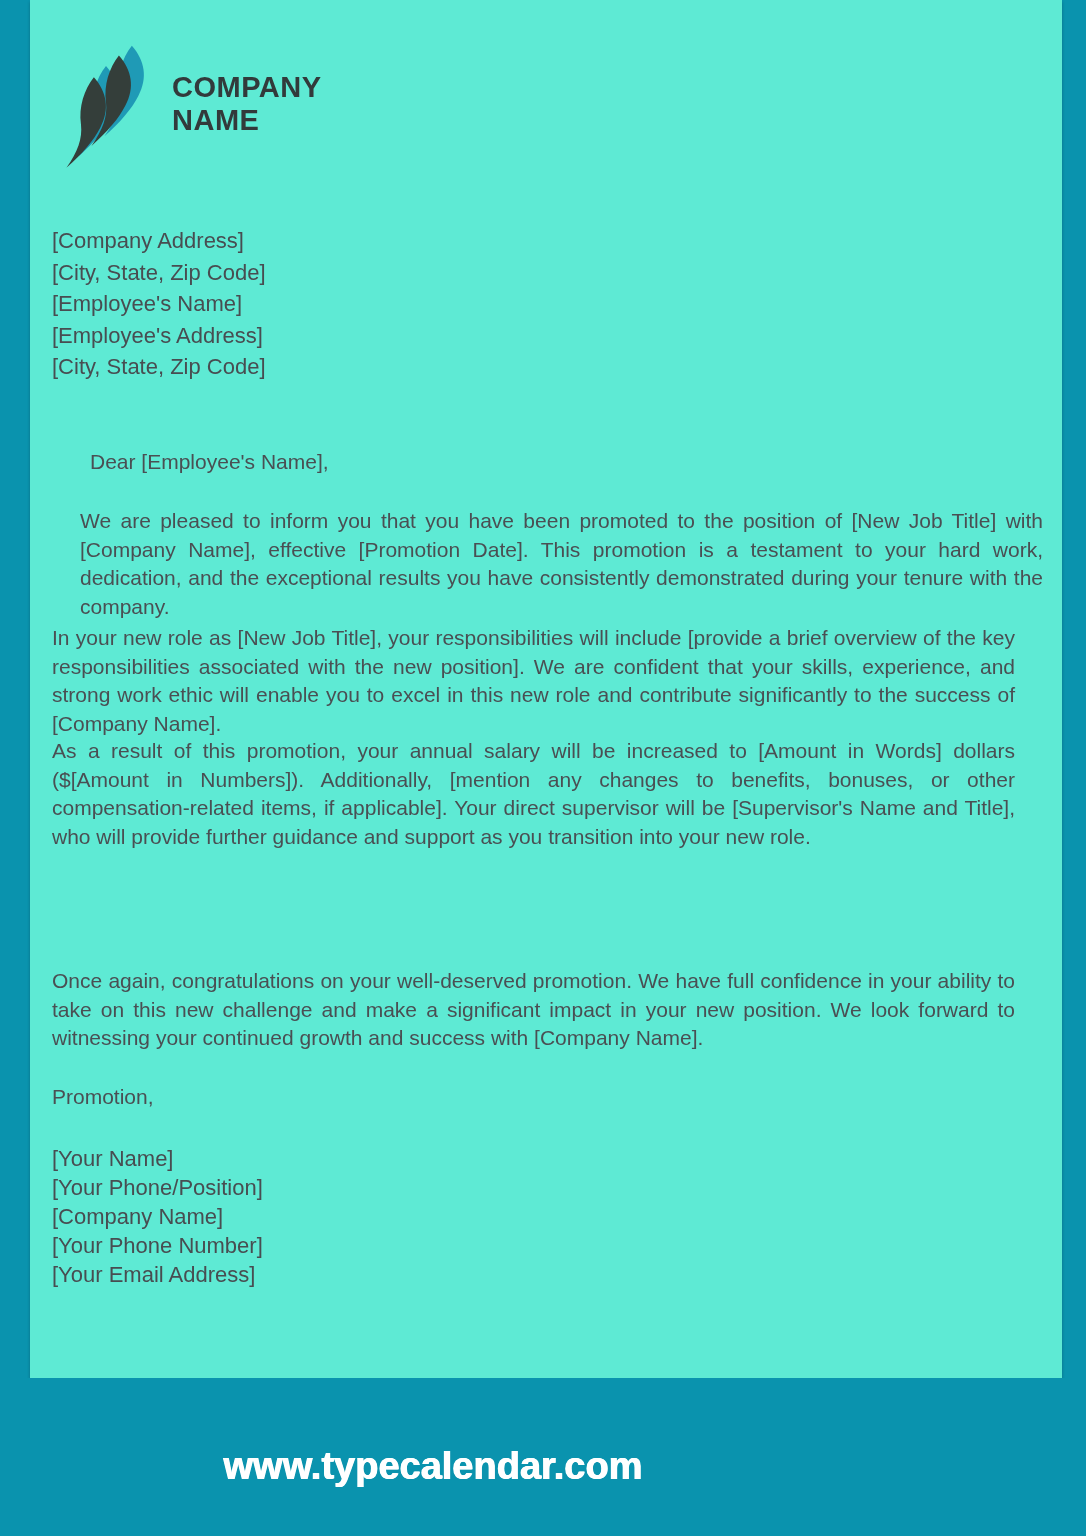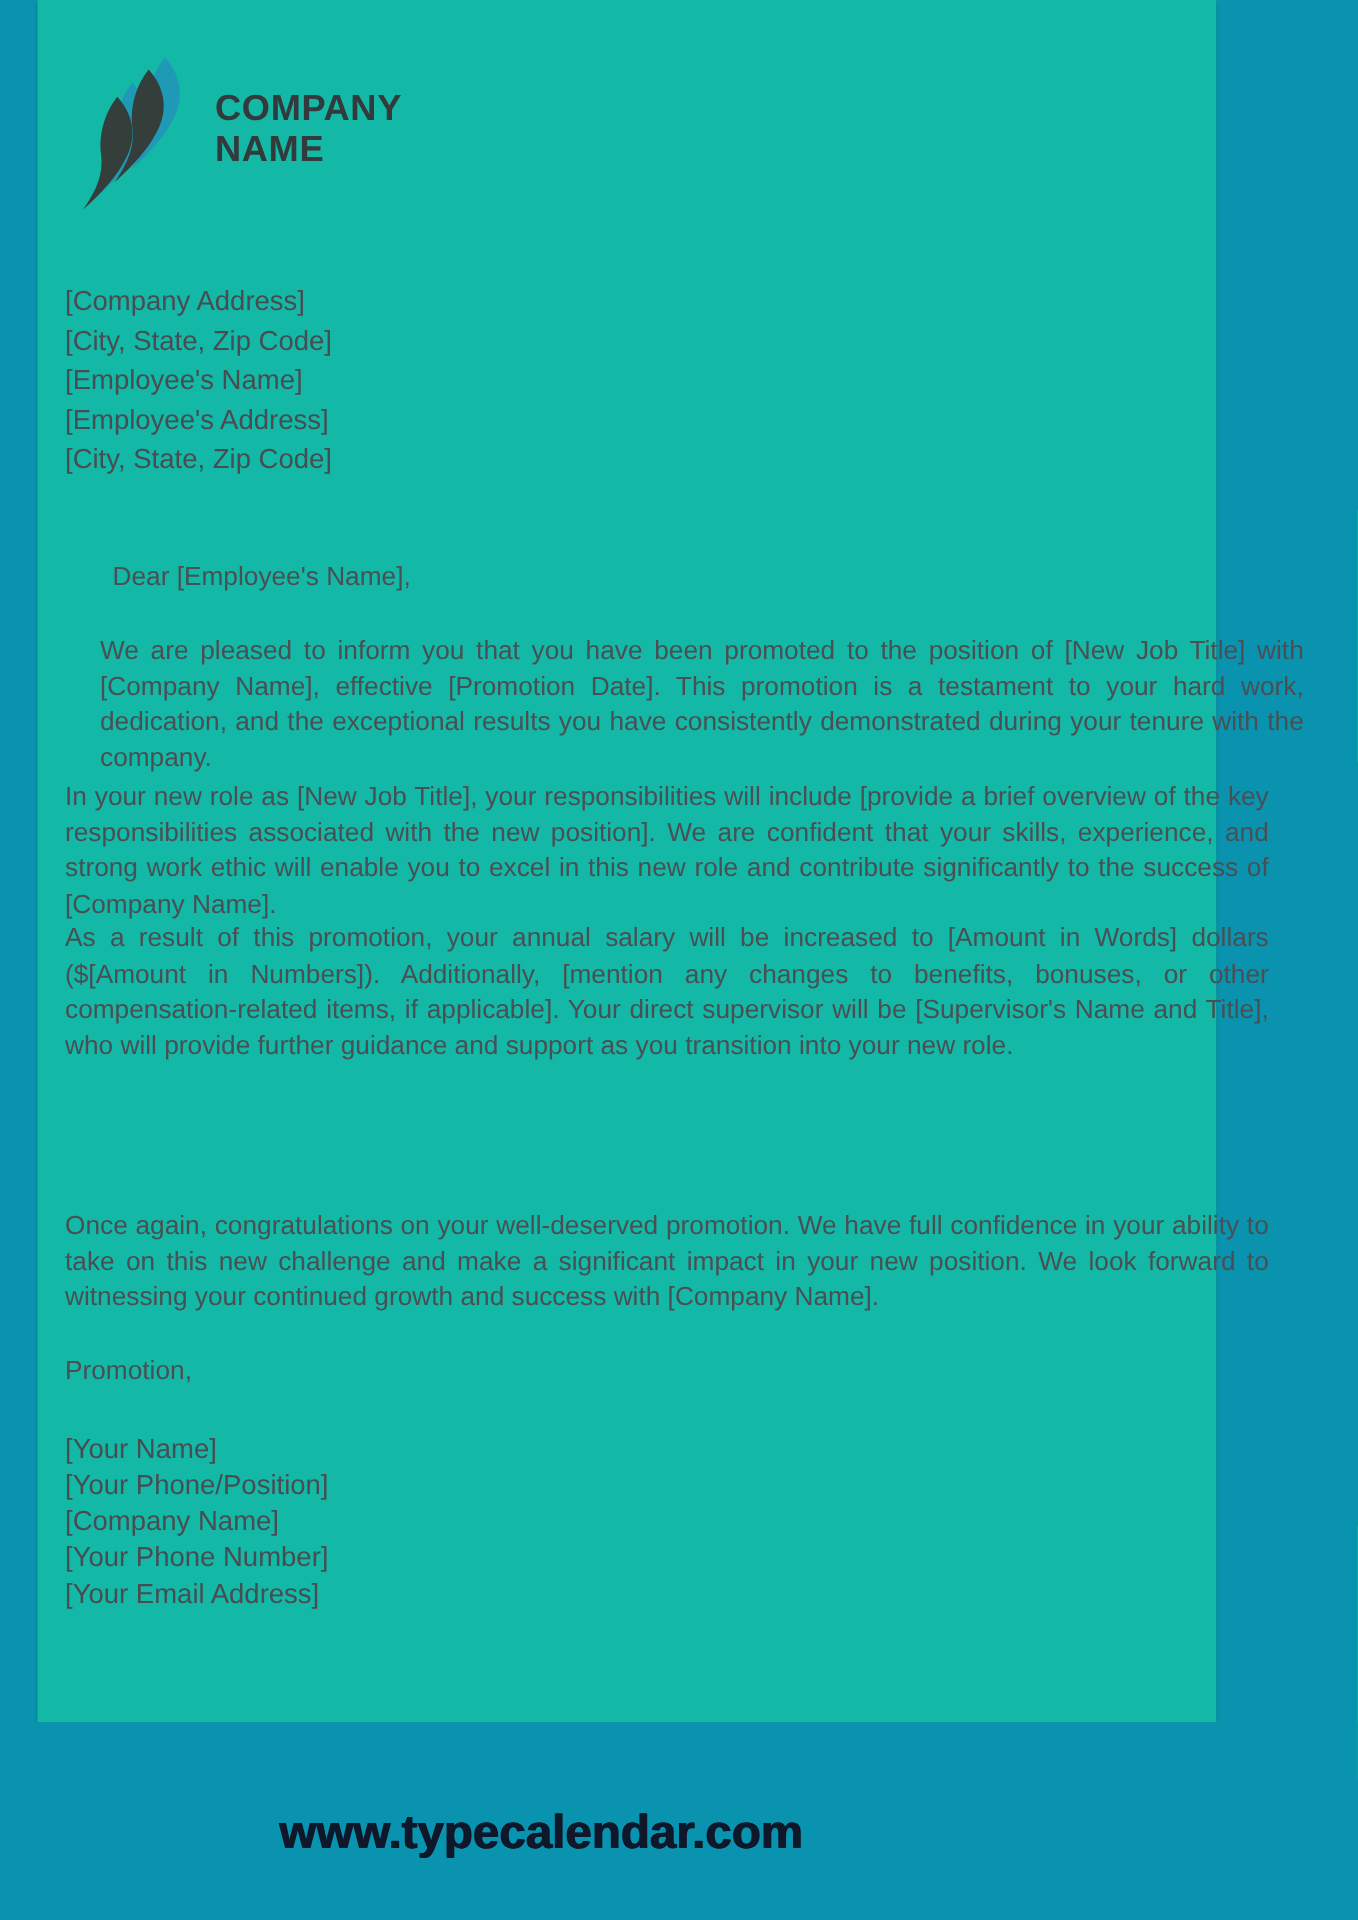--- a/index.html
+++ b/index.html
@@ -6,22 +6,22 @@
   body {
     width: 1086px; height: 1536px;
     background: #0a93ae;
     position: relative;
     overflow: hidden;
     font-family: "Liberation Sans", sans-serif;
   }
   .page {
     position: absolute;
     left: 30px; top: 0;
-    width: 943px; height: 1378px;
-    background: #14b8a6;
+    width: 1032px; height: 1378px;
+    background: #5eead4;
     box-shadow: 0 2px 3px rgba(0,0,0,0.25);
   }
   .logo {
     position: absolute;
     left: 34px; top: 44px;
     width: 84px; height: 128px;
   }
   .company-name {
     position: absolute;
     left: 142px; top: 71px;
@@ -90,21 +90,21 @@
     background: #0a93ae;
   }
   .footer-url {
     position: absolute;
     left: 0; top: 1444px;
     width: 866px;
     text-align: center;
     font-size: 38px;
     line-height: 44px;
     font-weight: 700;
-    color: #0f172a;
+    color: #ffffff;
     text-shadow: 0.5px 0 0 currentColor, -0.5px 0 0 currentColor;
   }
 </style>
 </head>
 <body>
 
 <div class="page">
 
   <svg class="logo" viewBox="0 0 104 158" xmlns="http://www.w3.org/2000/svg">
     <g fill="#1f9ab6">

